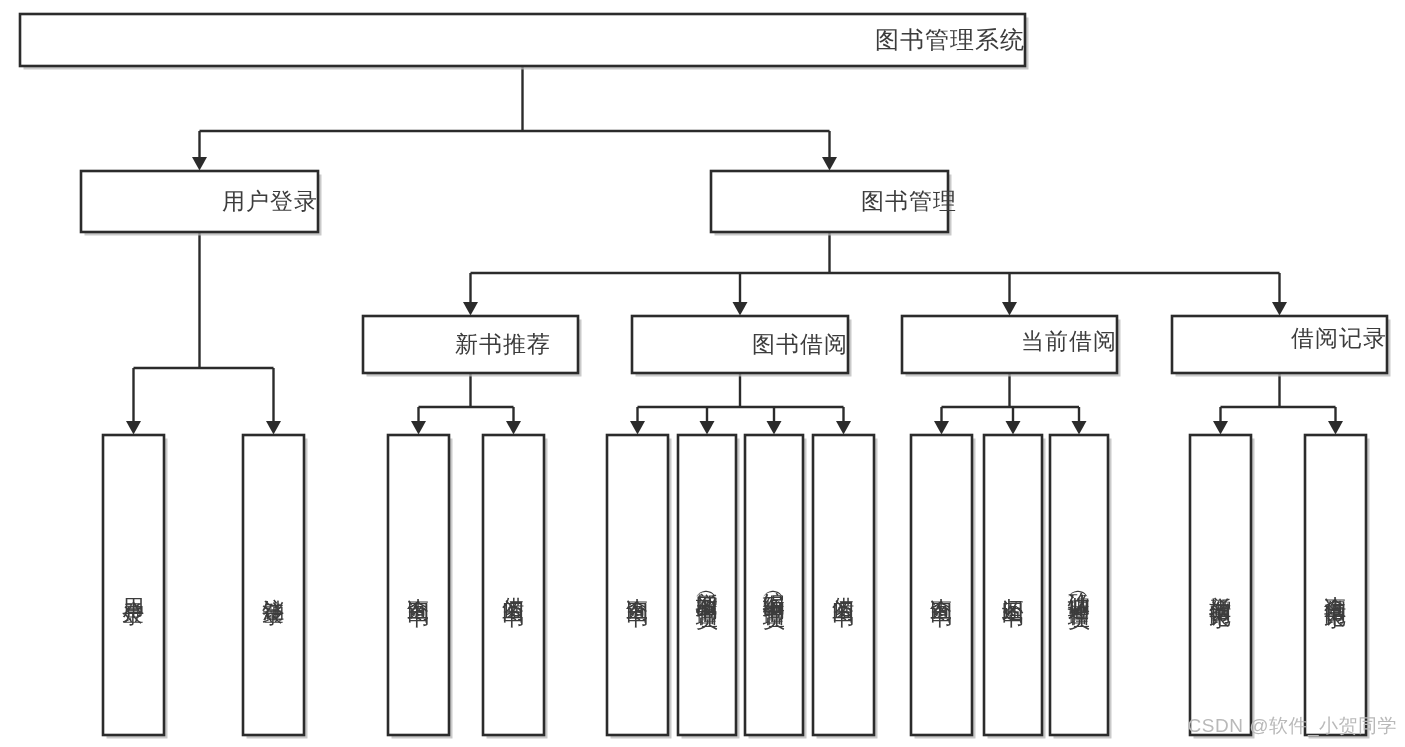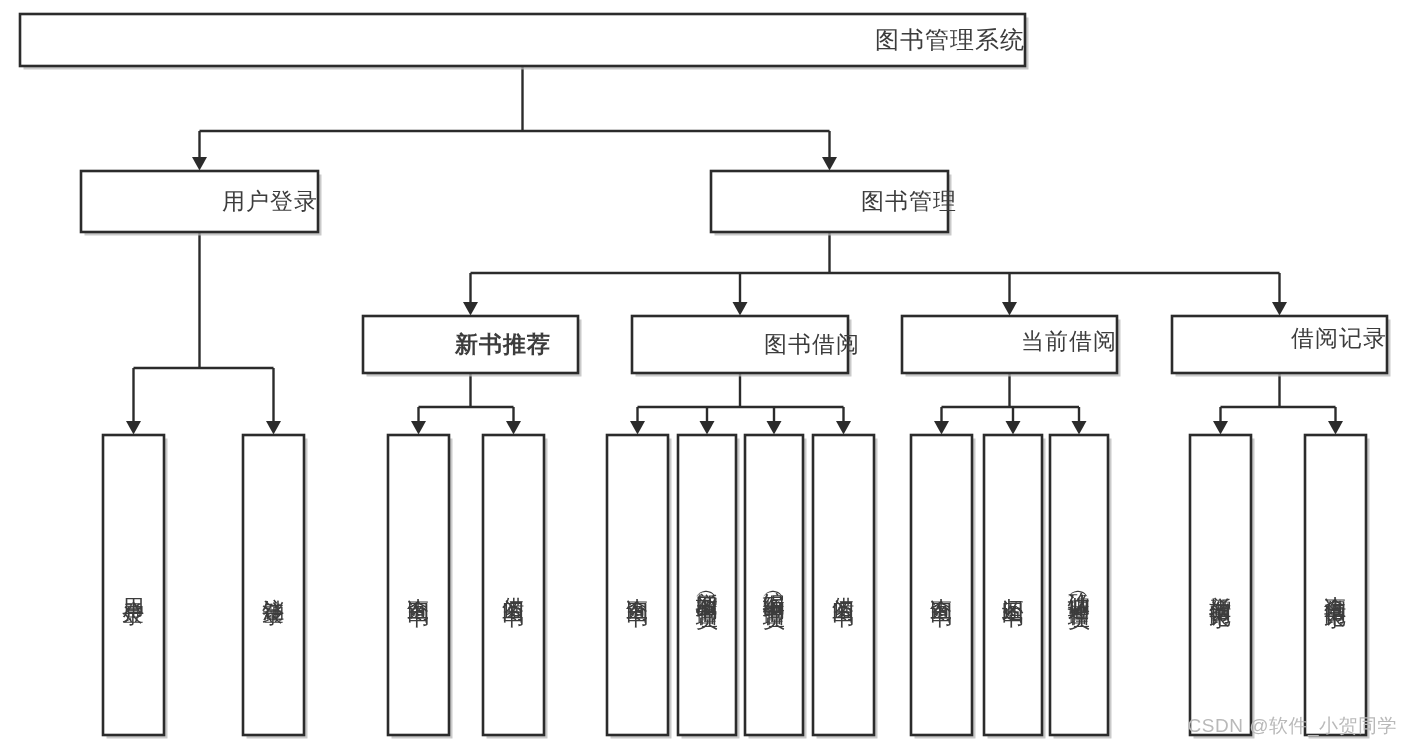--- a/index.html
+++ b/index.html
@@ -209,24 +209,24 @@
   <div id="labels-layer">
       <div class="htext-wrap" style="left: 20px; top: 14px; width: 1005px; height: 52px;">
         <div class="htext title">图书管理系统</div>
       </div>
       <div class="htext-wrap" style="left: 81px; top: 171px; width: 237px; height: 61px;">
         <div class="htext">用户登录</div>
       </div>
       <div class="htext-wrap" style="left: 711px; top: 171px; width: 246px; height: 61px;">
         <div class="htext">图书管理</div>
       </div>
-      <div class="htext-wrap" style="left: 363px; top: 316px; width: 188px; height: 57px; font-weight: bold;">
+      <div class="htext-wrap" style="left: 363px; top: 316px; width: 188px; height: 57px;">
         <div class="htext">新书推荐</div>
       </div>
-      <div class="htext-wrap" style="left: 632px; top: 316px; width: 216px; height: 57px; margin-left: 12px;">
+      <div class="htext-wrap" style="left: 632px; top: 316px; width: 216px; height: 57px;">
         <div class="htext">图书借阅</div>
       </div>
       <div class="htext-wrap" style="left: 902px; top: 316px; width: 215px; height: 50px;">
         <div class="htext">当前借阅</div>
       </div>
       <div class="htext-wrap" style="left: 1172px; top: 316px; width: 215px; height: 44px;">
         <div class="htext">借阅记录</div>
       </div>
       <div class="vtext-wrap" style="left: 103px; top: 435px; width: 61px; height: 300px;">
         <div class="vtext">用户登录</div>

